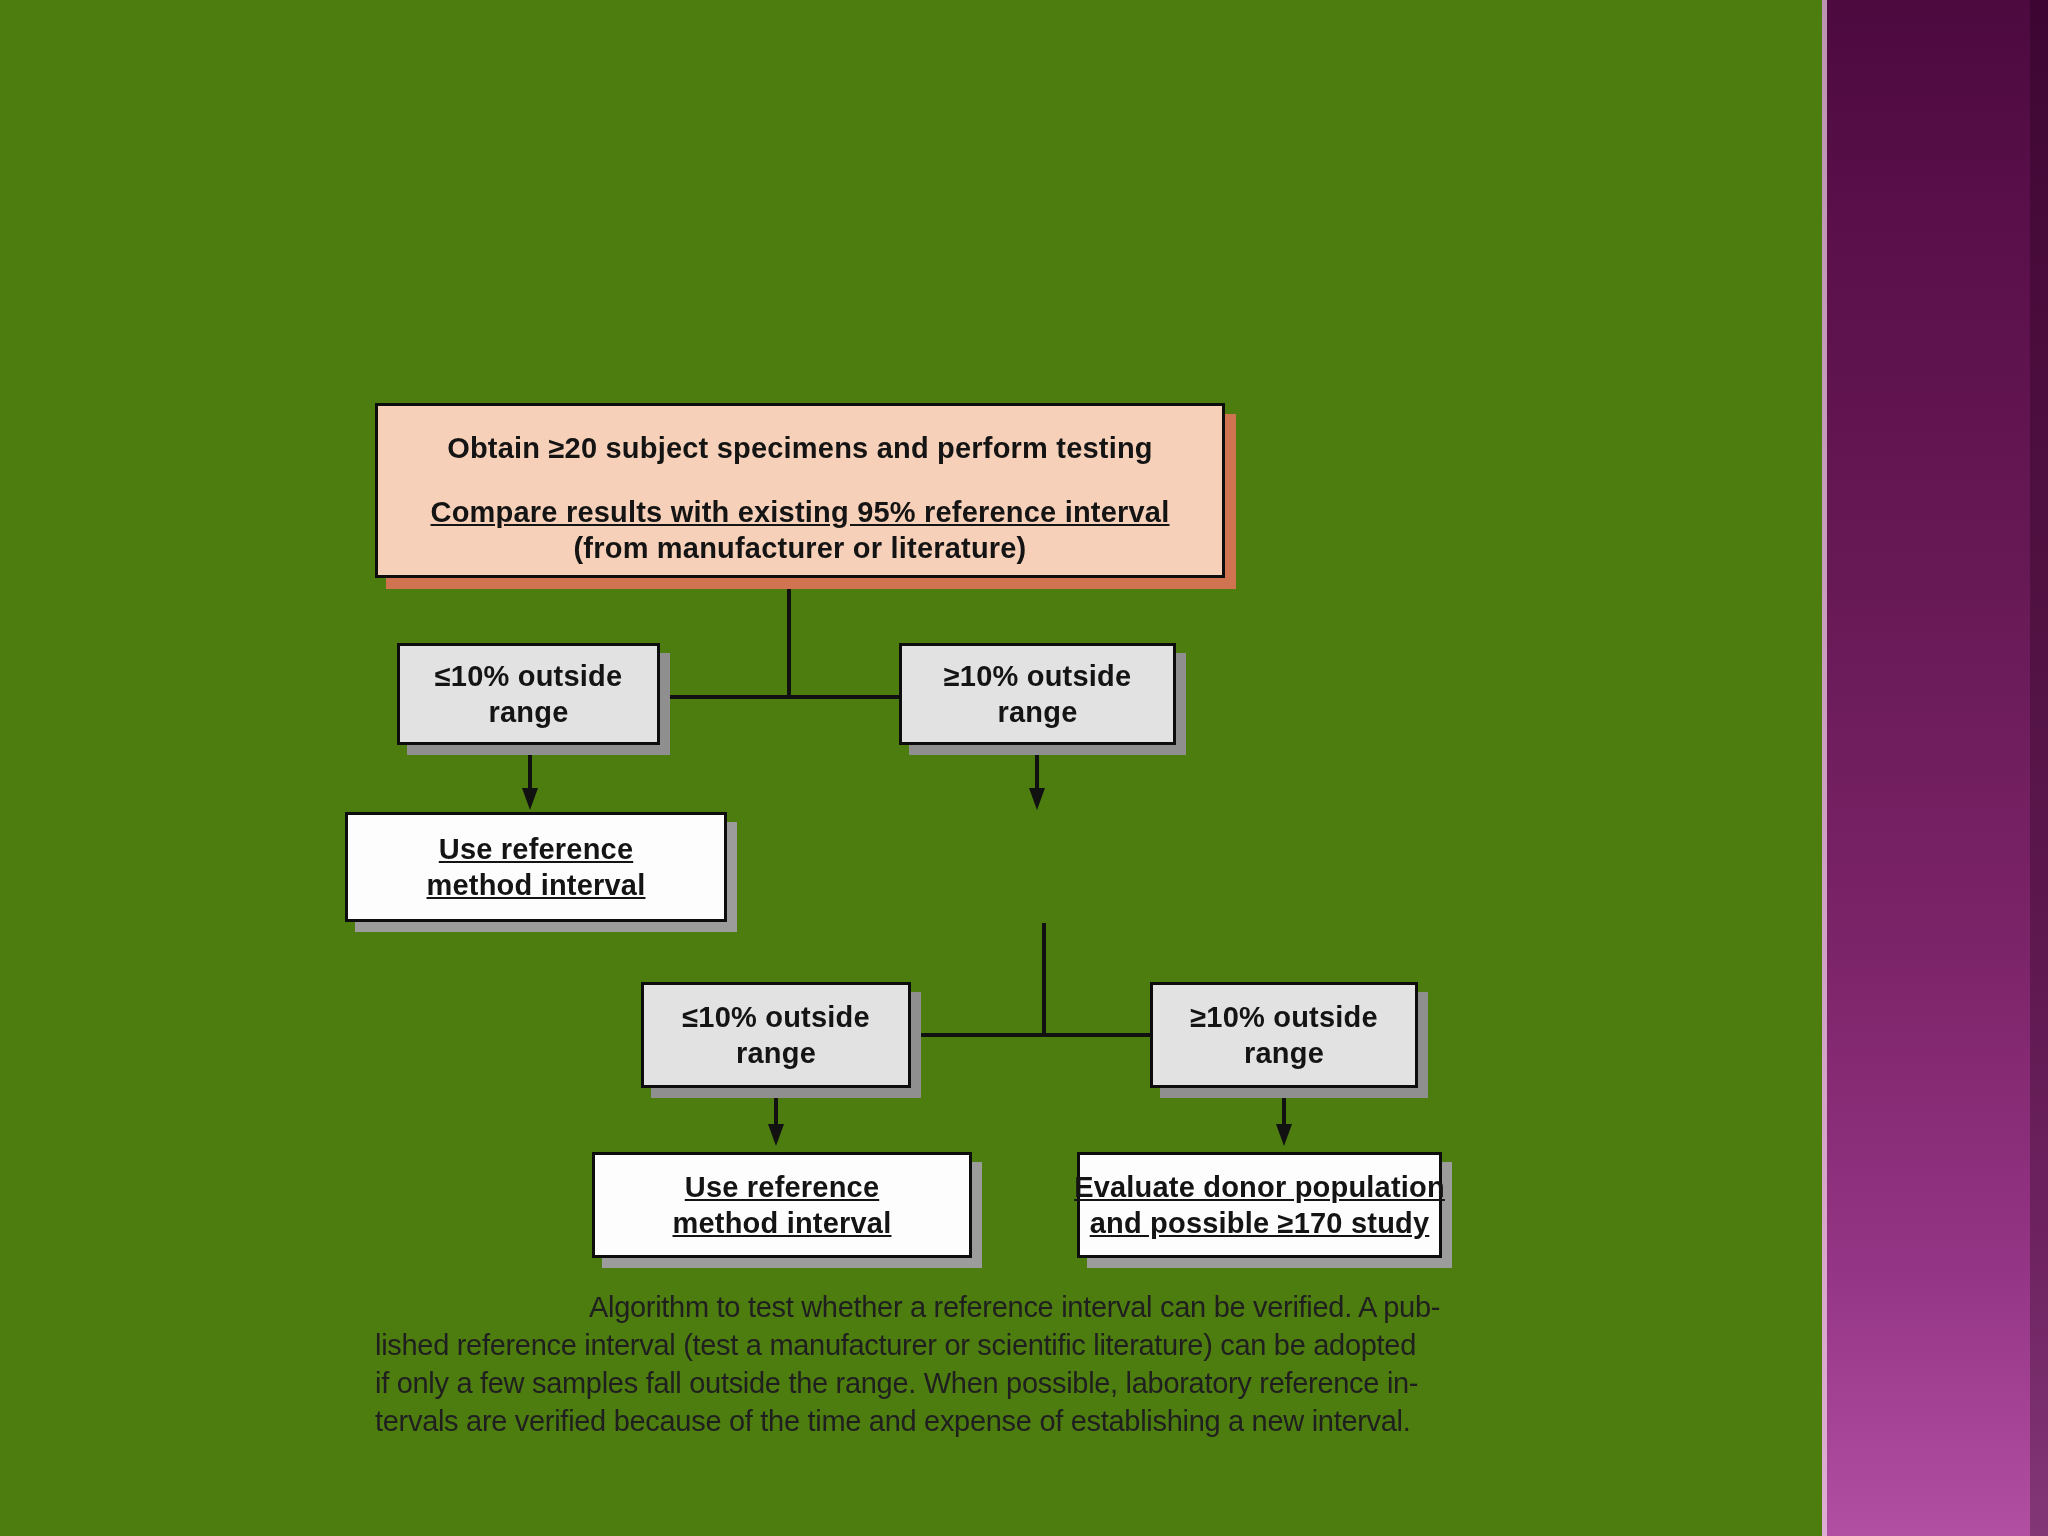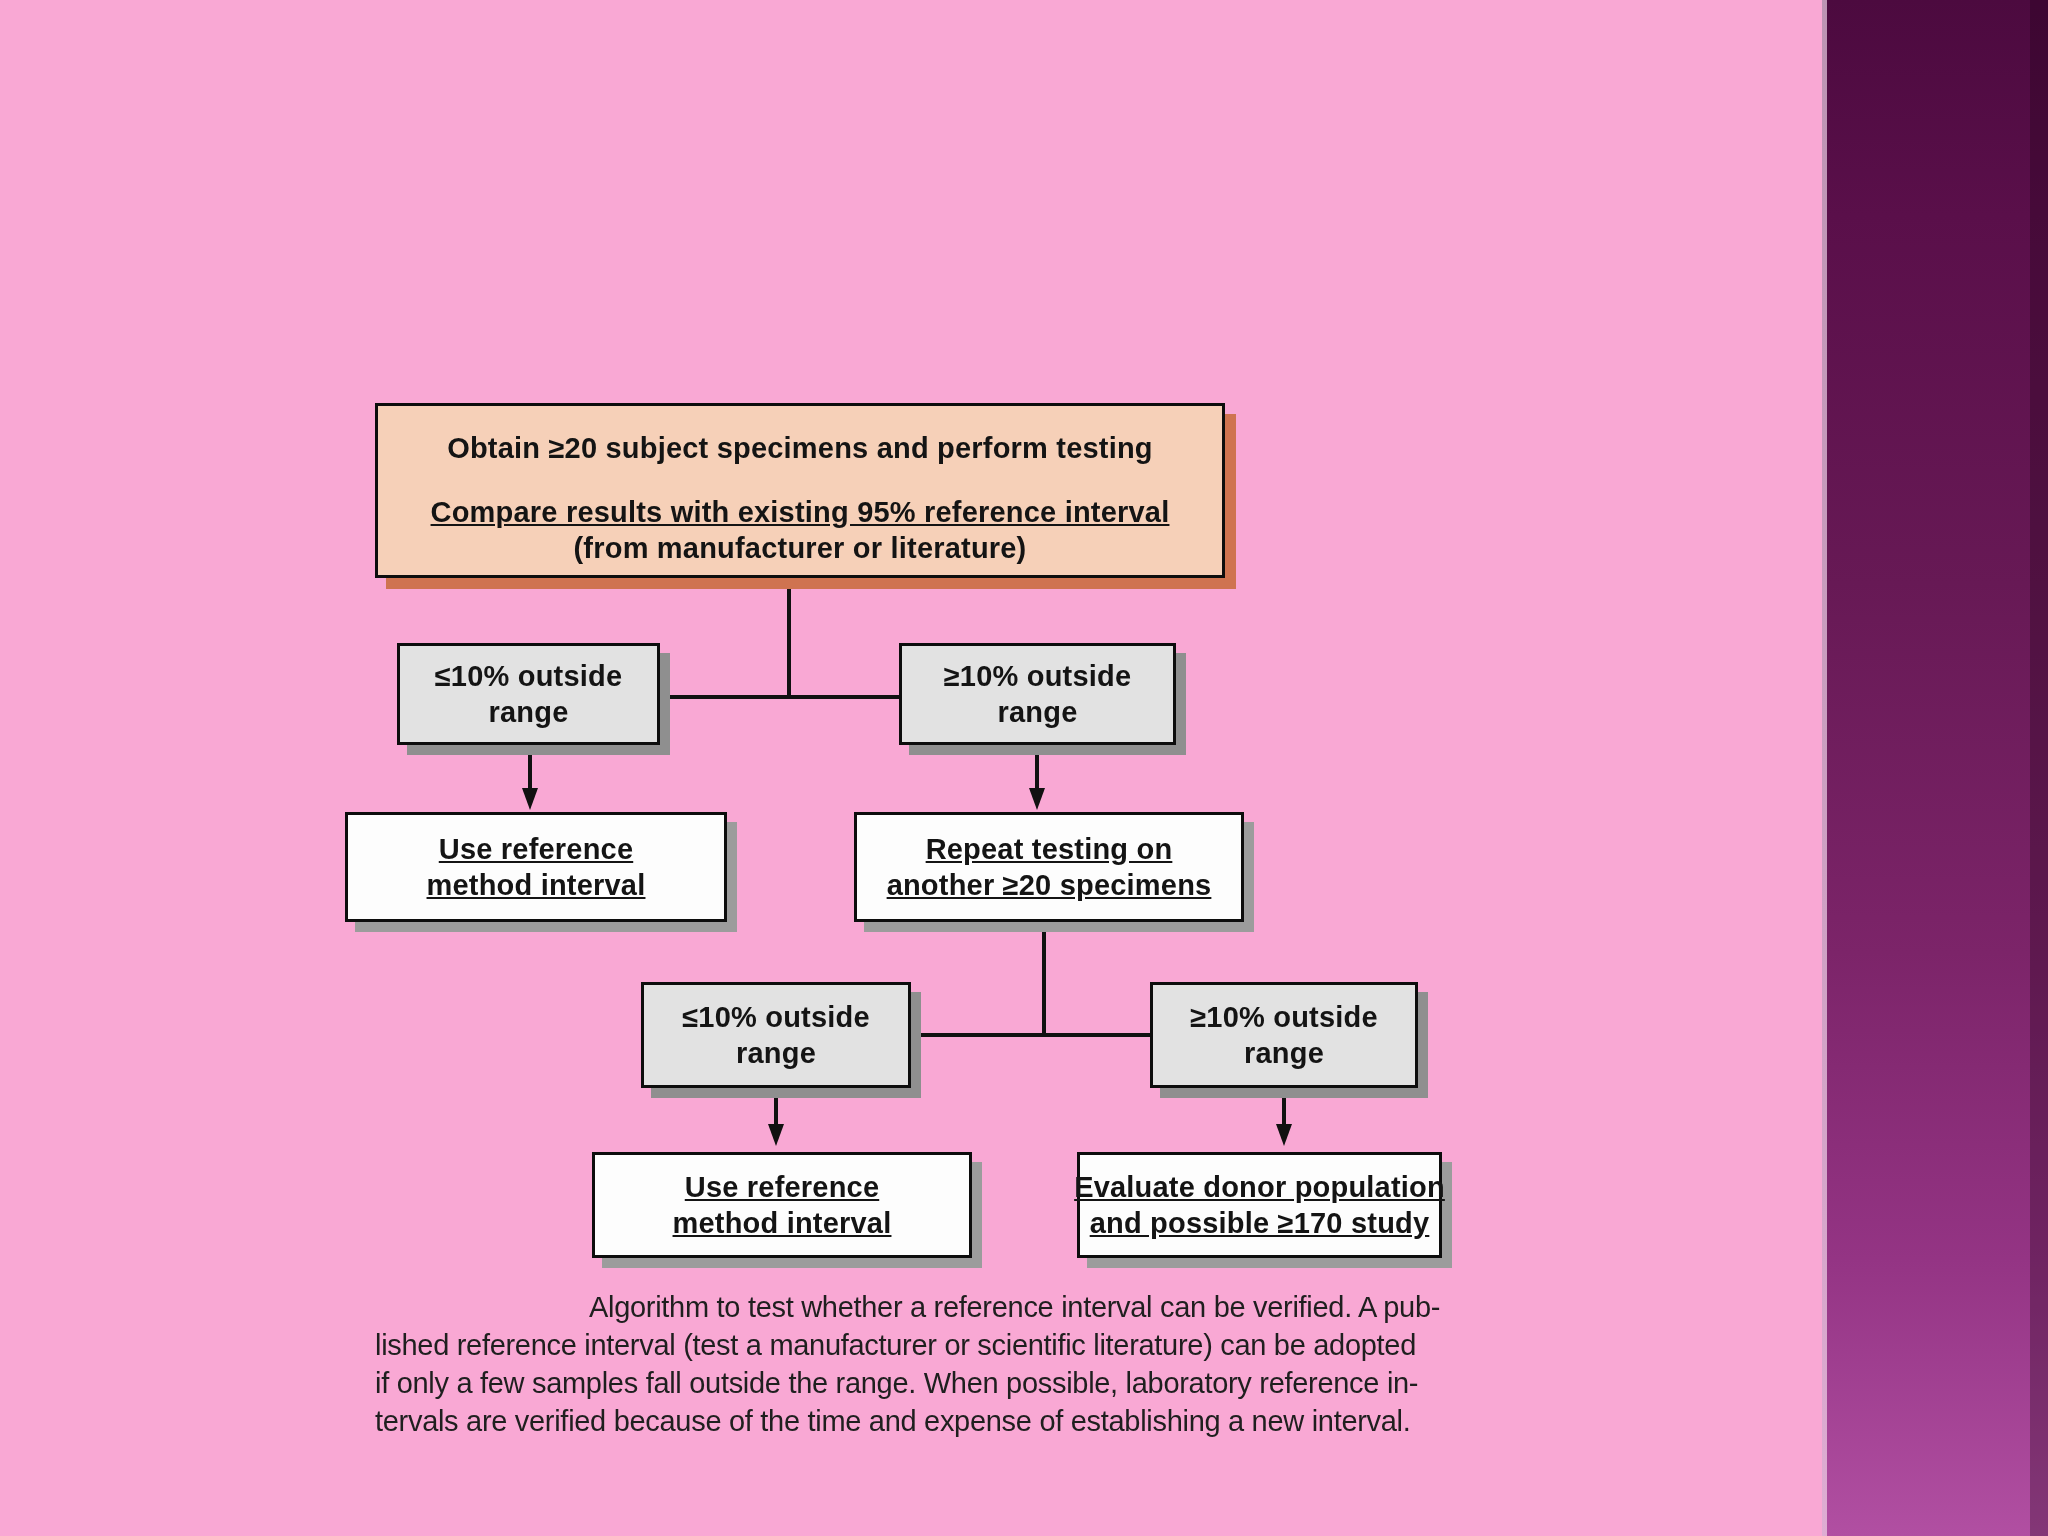--- a/index.html
+++ b/index.html
@@ -5,21 +5,21 @@
   html, body {
     margin: 0;
     padding: 0;
     background: #ffffff;
     font-family: "Liberation Sans", sans-serif;
   }
   #slide {
     position: relative;
     width: 2048px;
     height: 1536px;
-    background: #f9a8d4;
+    background: #4d7c0f;
     overflow: hidden;
   }
 
   
   #accent-band {
     position: absolute;
     top: 0;
     right: 0;
     width: 226px;
     height: 1536px;
@@ -147,24 +147,20 @@
   <div class="node branch" style="left:899px; top:643px; width:277px; height:102px;">
     <div class="nl">≥10% outside</div>
     <div class="nl">range</div>
   </div>
 
   <div class="node action" style="left:345px; top:812px; width:382px; height:110px;">
     <div class="nl">Use reference</div>
     <div class="nl">method interval</div>
   </div>
 
-  <div class="node action" style="left:854px; top:812px; width:390px; height:110px;">
-    <div class="nl">Repeat testing on</div>
-    <div class="nl">another ≥20 specimens</div>
-  </div>
 
   <div class="node branch" style="left:641px; top:982px; width:270px; height:106px;">
     <div class="nl">≤10% outside</div>
     <div class="nl">range</div>
   </div>
 
   <div class="node branch" style="left:1150px; top:982px; width:268px; height:106px;">
     <div class="nl">≥10% outside</div>
     <div class="nl">range</div>
   </div>

